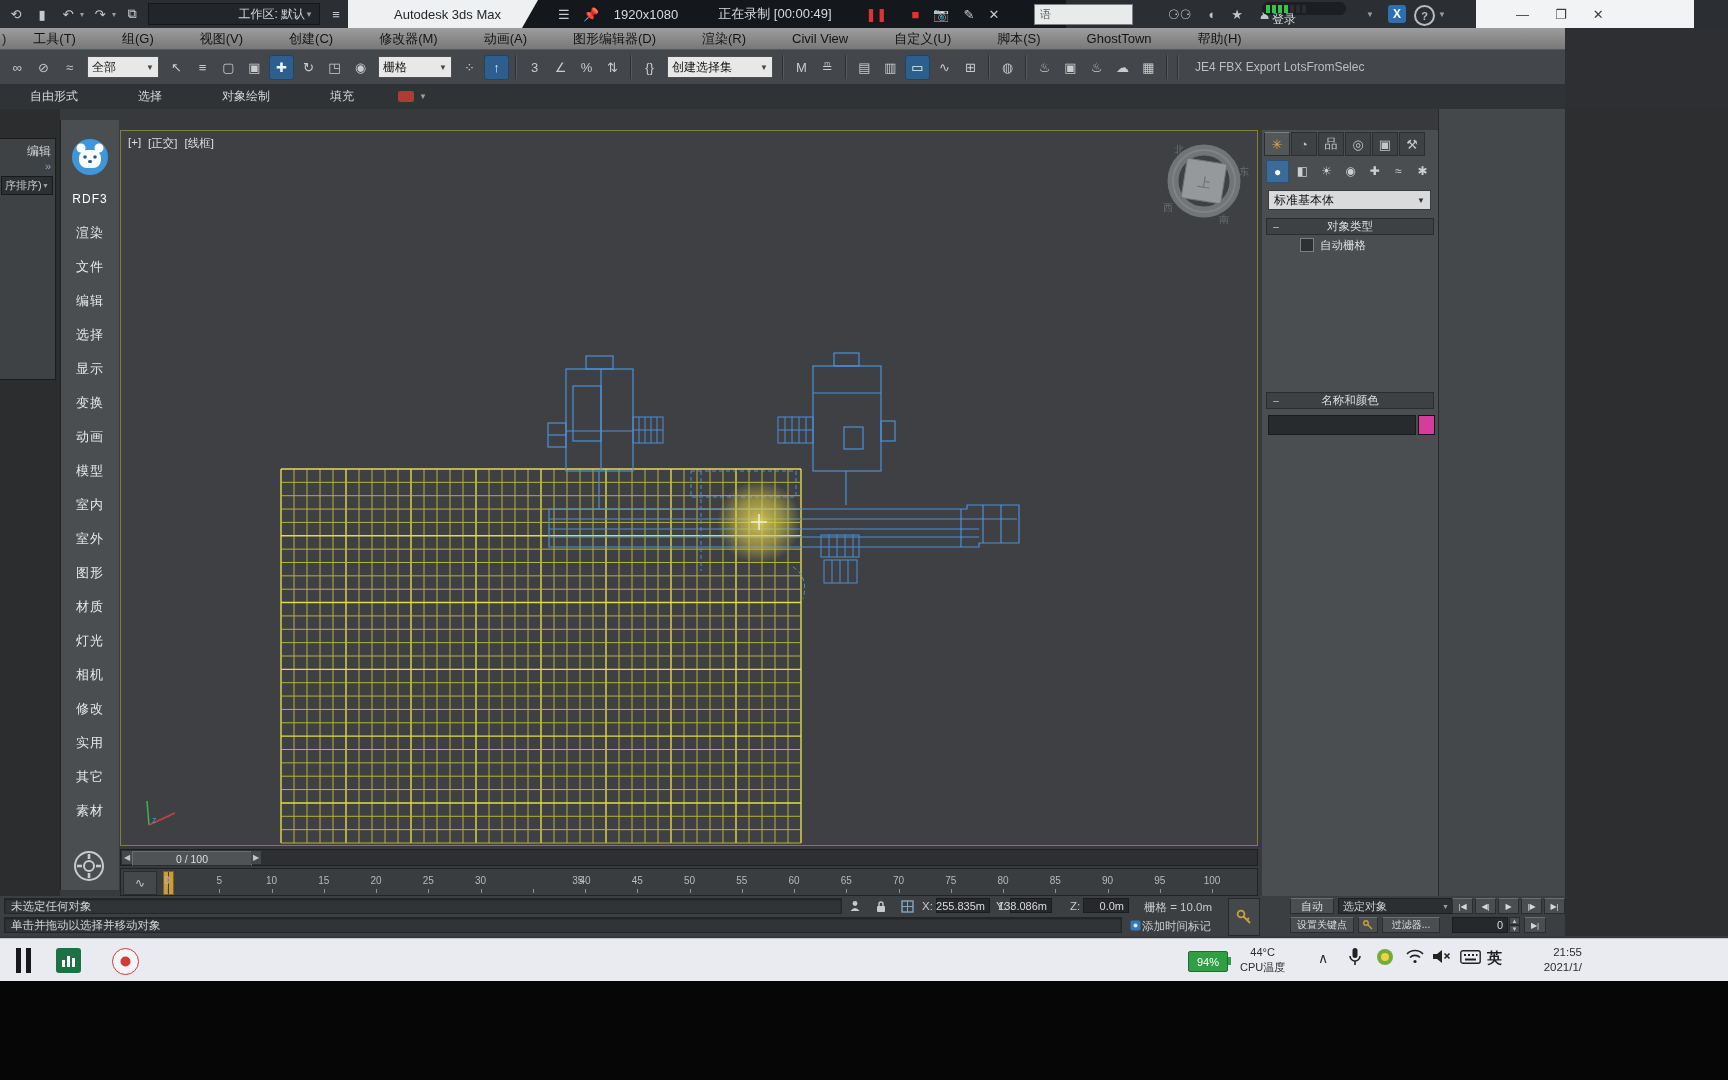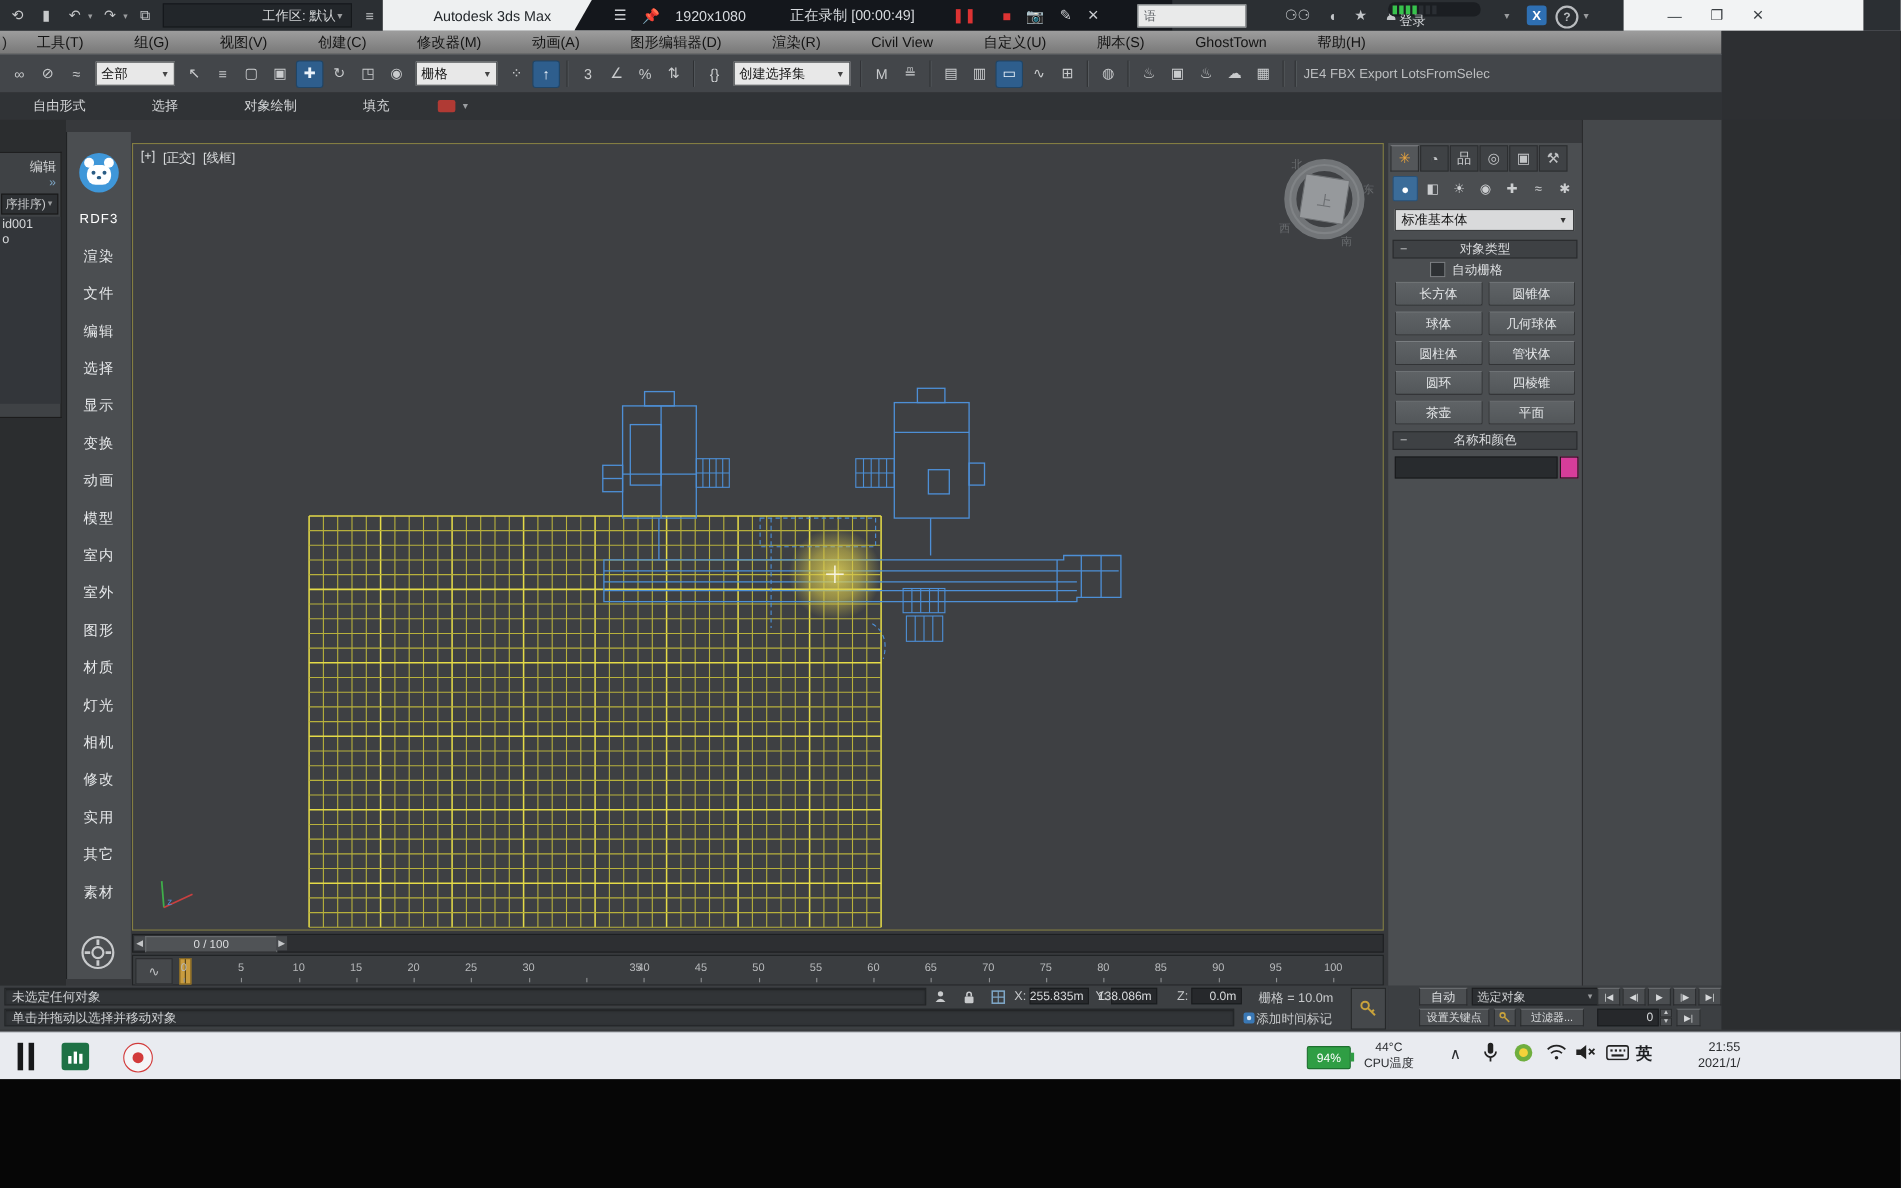--- a/index.html
+++ b/index.html
@@ -33,21 +33,21 @@
   .menubar .mi{padding:0 23px;white-space:nowrap;}
   .menubar .partial{padding:0 4px 0 2px;color:#222;}
   .rows-right-dark{left:1565px;top:28px;width:163px;height:81px;background:#2d2f32;}
   
   .toolbar{left:0;top:49px;width:1565px;height:35px;background:#43464a;border-top:1px solid #55585c;display:flex;align-items:center;gap:3px;padding-left:6px;box-sizing:border-box;}
   .t-ico{min-width:23px;height:23px;border-radius:3px;display:flex;align-items:center;justify-content:center;color:#c9cbcd;font-size:13px;}
   .t-ico.active{background:#2e5e8d;border:1px solid #204566;color:#eaf2fa;}
   .t-dd{height:20px;background:#e8e8e8;border:1px solid #4c4f52;color:#151515;font-size:12px;display:flex;align-items:center;justify-content:space-between;padding:0 4px;margin:0 3px;}
   .t-dd .c{font-size:8px;color:#444;margin-left:6px;}
   .t-sep{width:1px;height:24px;background:#2e3033;border-right:1px solid #565a5e;margin:0 3px;}
-  .t-label{color:#bcbec0;font-size:12px;white-space:nowrap;}
+  .t-label{color:#bcbec0;font-size:12px;margin-left:10px;white-space:nowrap;}
   
   .ribbon{left:0;top:84px;width:1565px;height:25px;background:#303336;display:flex;align-items:center;color:#d4d6d8;font-size:12px;}
   .ribbon .rt{padding:0 30px;}
   .rib-ico{width:16px;height:11px;background:#b03a34;border-radius:2px;margin-left:14px;}
   .rib-caret{color:#9b9ea1;font-size:8px;margin-left:5px;}
   
   .leftcol{left:0;top:109px;width:60px;height:788px;background:#2b2d2f;}
   .explorer{left:0;top:138px;width:56px;height:242px;background:#3f4245;border:1px solid #1c1c1c;border-left:none;box-sizing:border-box;}
   .exp-head{display:flex;justify-content:flex-end;padding:4px 4px 0 0;color:#d2d4d6;font-size:12px;}
   .exp-more{text-align:right;color:#7fa8c8;font-size:11px;padding-right:4px;}
@@ -271,24 +271,20 @@
     </div>
 
   <div class="abs leftcol"></div>
   <div class="abs explorer">
     <div class="exp-head">编辑</div>
     <div class="exp-more">»</div>
     <div class="exp-dd">
       <span>序排序)</span>
       <span style="font-size:7px;color:#9a9c9e;">▼</span>
     </div>
-    <div class="exp-list" id="exp-list">
-        <div class="exp-item">id001</div>
-        <div class="exp-item">o</div>
-      </div>
   </div>
 
   <div class="abs sidebar">
     <div class="sb-badge">
       <svg width="38" height="38" viewBox="0 0 38 38">
         <circle cx="19" cy="19" r="18" fill="#3f97d9"></circle>
         <circle cx="10" cy="10" r="4.5" fill="#fff"></circle>
         <circle cx="28" cy="10" r="4.5" fill="#fff"></circle>
         <rect x="8" y="12" width="22" height="18" rx="8" fill="#fff"></rect>
         <circle cx="14" cy="19" r="1.8" fill="#2a5c85"></circle>
@@ -668,32 +664,20 @@
     <div class="cp-dd">
       <span>标准基本体</span>
       <span style="font-size:8px;color:#333;">▼</span>
     </div>
     <div class="rollout" style="top:88px;">
       <span class="minus">−</span>
       <span class="rtitle">对象类型</span>
     </div>
     <div class="cp-check" style="top:108px;"></div>
     <span class="cp-checklbl" style="top:108px;">自动栅格</span>
-    <div class="prim-grid" id="prim-grid">
-        <div class="prim-btn">长方体</div>
-        <div class="prim-btn">圆锥体</div>
-        <div class="prim-btn">球体</div>
-        <div class="prim-btn">几何球体</div>
-        <div class="prim-btn">圆柱体</div>
-        <div class="prim-btn">管状体</div>
-        <div class="prim-btn">圆环</div>
-        <div class="prim-btn">四棱锥</div>
-        <div class="prim-btn">茶壶</div>
-        <div class="prim-btn">平面</div>
-      </div>
     <div class="rollout" style="top:262px;">
       <span class="minus">−</span>
       <span class="rtitle">名称和颜色</span>
     </div>
     <div class="name-input"></div>
     <div class="color-swatch" id="color-swatch" style="background: rgb(214, 61, 154);"></div>
   </div>
 
   <div class="abs taskbar">
     <div class="tk-bars">

